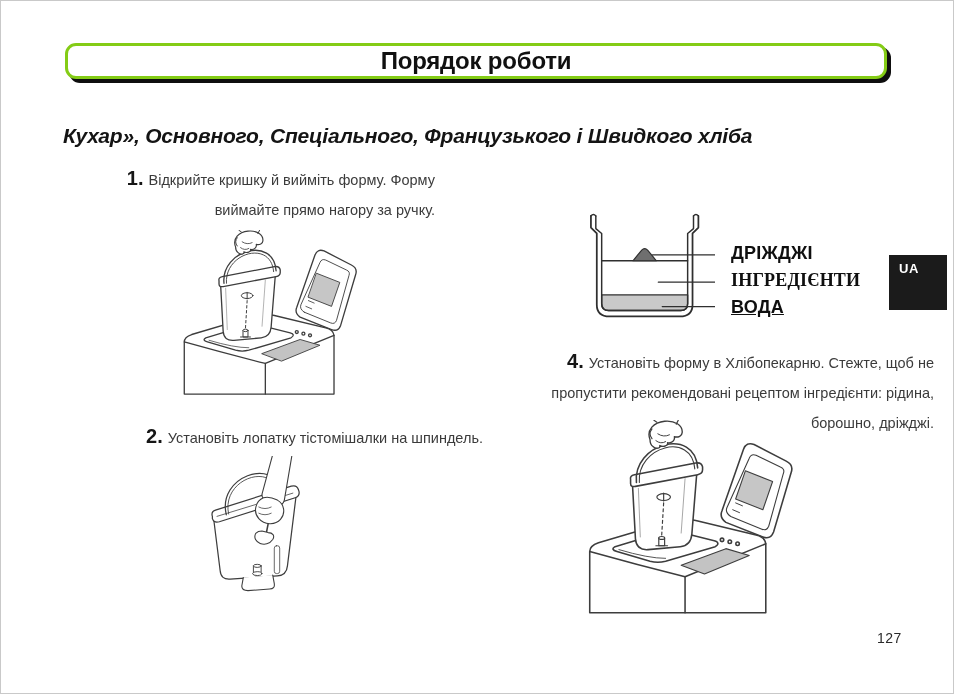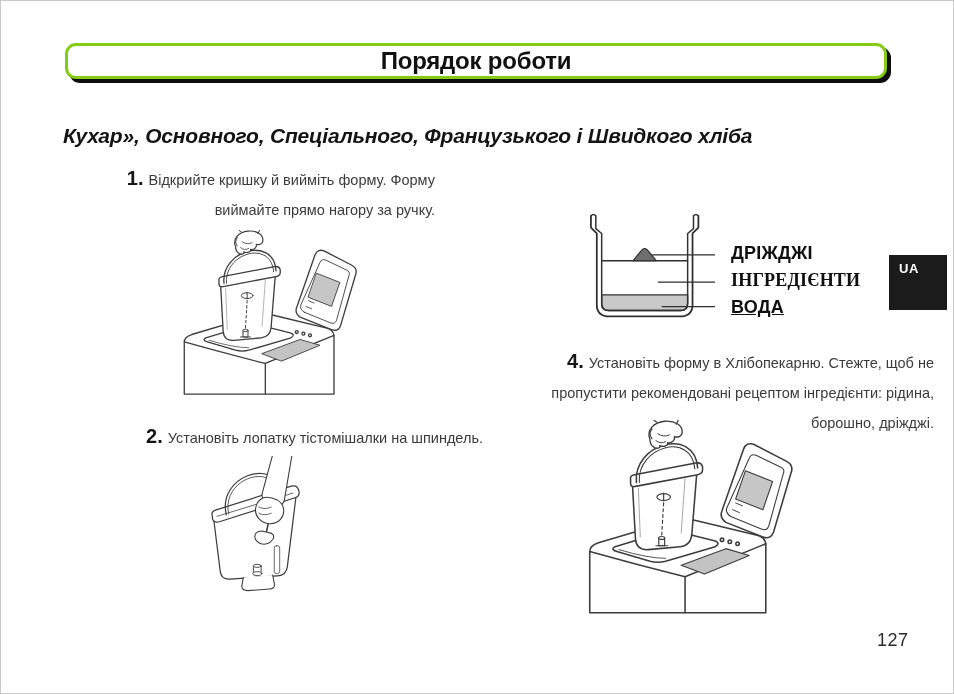--- a/index.html
+++ b/index.html
@@ -30,21 +30,21 @@
     line-height:15px;letter-spacing:0.2px;white-space:nowrap;margin-left:8px;
   }
   .lbl-yeast{top:246px;}
   .lbl-ingredients{top:273px;font-family:Liberation Serif, serif;}
   .lbl-water{top:300px;text-decoration:underline;}
   .ua-tab{
     position:absolute;left:889px;top:255px;width:58px;height:55px;
     background:#1b1b1b;color:#ffffff;font-size:13px;font-weight:bold;
     padding:6px 0 0 10px;box-sizing:border-box;letter-spacing:0.5px;
   }
-  .page-number{position:absolute;left:877px;top:630px;font-size:18px;color:#2a2a2a;letter-spacing:0.5px;}
+  .page-number{position:absolute;left:877px;top:630px;font-size:14px;color:#2a2a2a;letter-spacing:0.5px;}
   svg{display:block;}
 </style>
 </head>
 <body>
 
 <div class="page">
 
   <div class="title-box">
     <span class="title-text">Порядок роботи</span>
   </div>

